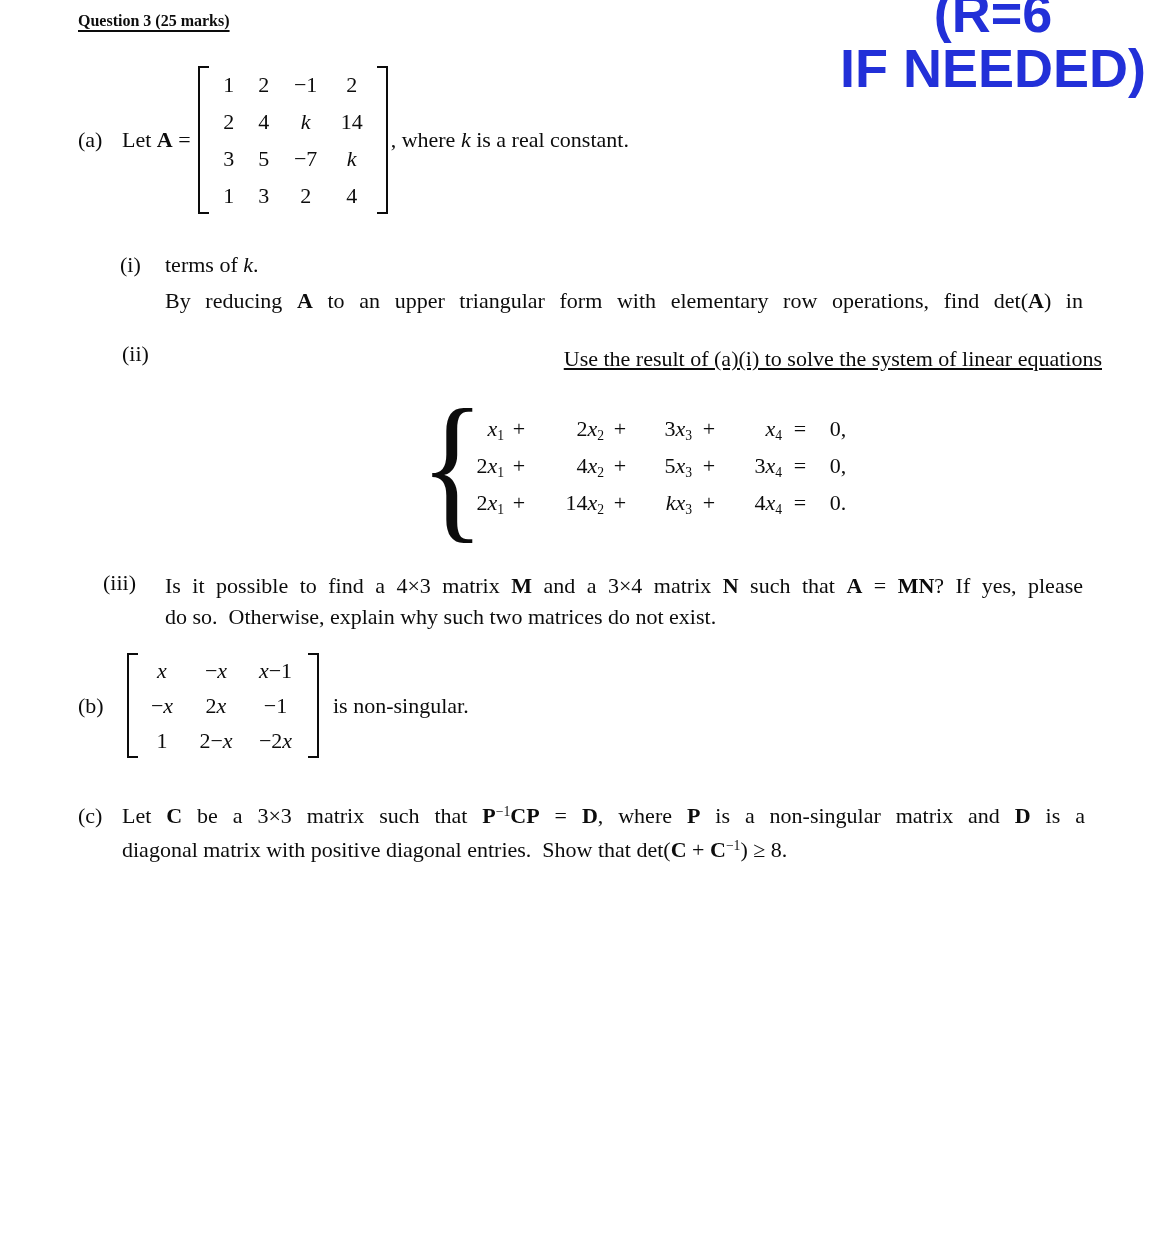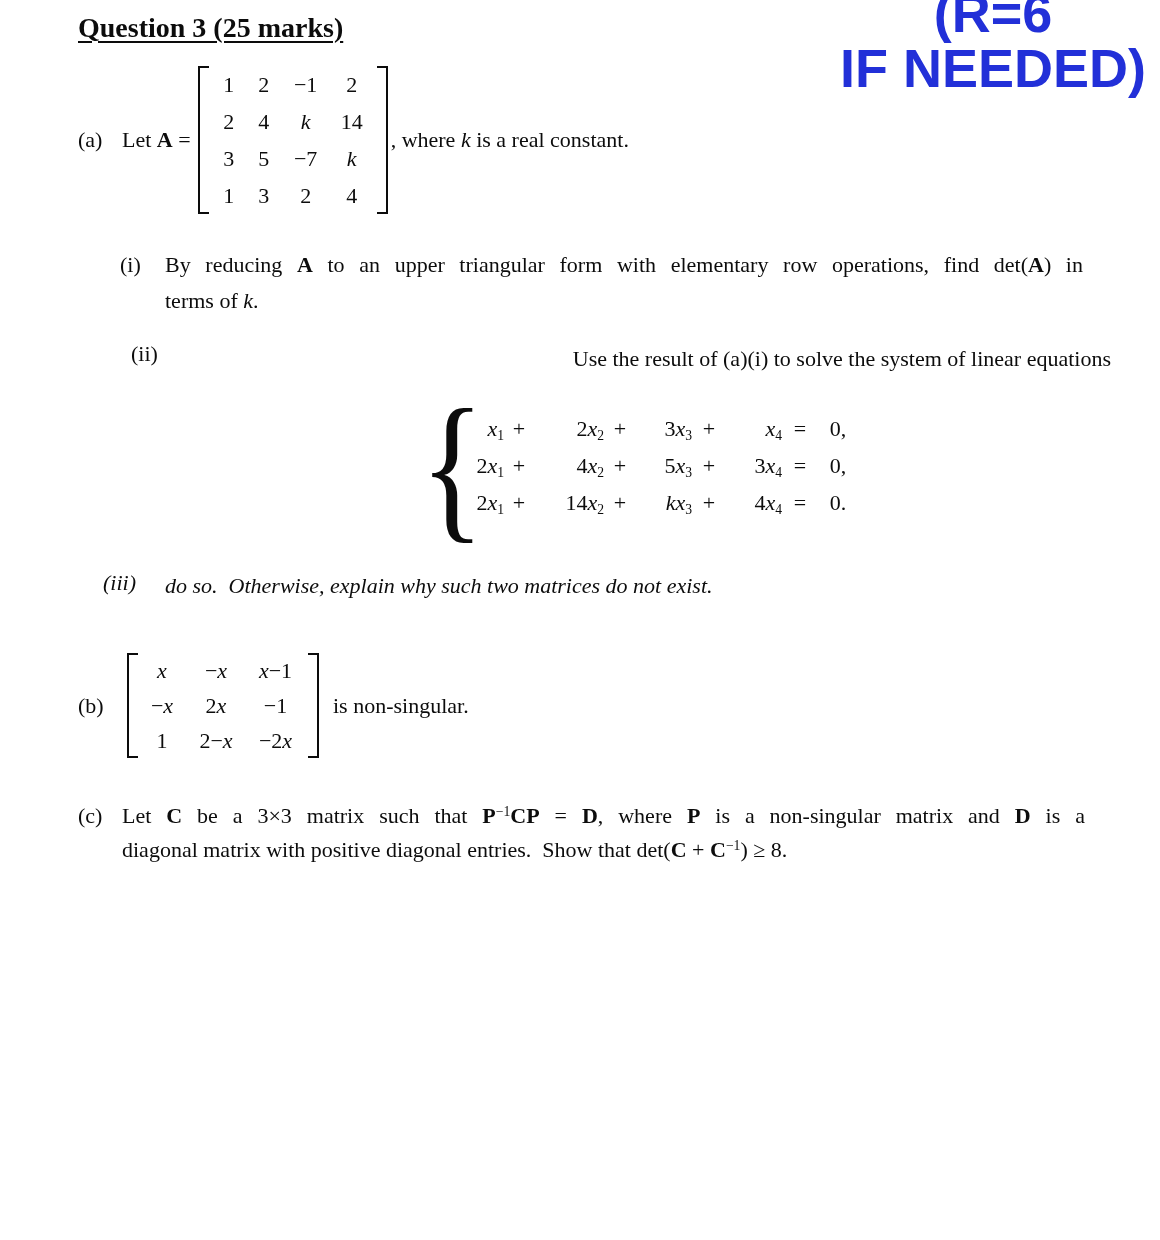--- a/index.html
+++ b/index.html
@@ -9,21 +9,21 @@
     font-family:"Liberation Serif","DejaVu Serif",serif;
     font-size:22px;
   }
   b{font-weight:700;}
   i{font-style:italic;}
   sub{font-size:62%;vertical-align:-0.32em;line-height:0;}
   sup{font-size:62%;vertical-align:0.55em;line-height:0;}
 
   .heading{
     position:absolute;left:78px;top:12px;
-    font-size:28px;font-weight:700;
+    font-size:16px;font-weight:700;
     text-decoration:underline;text-decoration-thickness:2px;text-underline-offset:4px;
     white-space:nowrap;
   }
   .blue-note{
     position:absolute;left:826px;top:-14px;width:334px;
     text-align:center;
     font-family:"Liberation Sans","DejaVu Sans",sans-serif;
     font-weight:700;font-size:54px;line-height:55px;
     white-space:nowrap;
   }
@@ -51,24 +51,24 @@
   .item{position:absolute;}
   .ilabel{position:absolute;left:0;top:0;}
   .itext{white-space:normal;}
   .line{line-height:36px;white-space:nowrap;}
   .just{text-align:justify;text-align-last:justify;white-space:normal;}
 
   #item-i{left:120px;top:247px;width:963px;}
   #item-i .ilabel{line-height:36px;}
   #item-i .itext{margin-left:45px;}
 
-  #item-ii{left:131px;top:341px;width:980px;}
+  #item-ii{left:122px;top:341px;width:980px;text-decoration:underline;}
   #item-ii .itext{margin-left:48px;text-align:right;}
 
-  #item-iii{left:103px;top:570px;width:980px;font-style:italic;}
+  #item-iii{left:103px;top:570px;width:980px;}
   #item-iii .itext{margin-left:62px;}
   #item-iii .line{line-height:31px;}
 
   #system{position:absolute;left:424px;top:392px;display:flex;align-items:center;}
   .brace-wrap{width:34px;height:148px;position:relative;flex:none;}
   .brace{
     position:absolute;left:-4px;top:50%;
     transform:translateY(-50%) scale(0.8,0.97);transform-origin:left center;
     font-size:168px;font-weight:400;line-height:1;
   }
@@ -130,22 +130,22 @@
     </tbody>
       </table>
     <span class="br"></span>
   </span>
   <span class="mx-outro-a">, where <i>k</i> is a real constant.</span>
 </div>
 
 <div class="item" id="item-i">
   <span class="ilabel">(i)</span>
   <div class="itext">
+    <div class="line">terms of <i>k</i>.</div>
     <div class="line just">By reducing <b>A</b> to an upper triangular form with elementary row operations, find det(<b>A</b>) in</div>
-    <div class="line">terms of <i>k</i>.</div>
   </div>
 </div>
 
 <div class="item" id="item-ii">
   <span class="ilabel">(ii)</span>
   <div class="itext">
     <div class="line">Use the result of (a)(i) to solve the system of linear equations</div>
   </div>
 </div>
 
@@ -199,20 +199,21 @@
       <td>=</td>
       <td>0.</td>
     </tr>
   </tbody>
     </table>
 </div>
 
 <div class="item" id="item-iii">
   <span class="ilabel">(iii)</span>
   <div class="itext">
+    <div class="line just">Is it possible to find a 4×3 matrix <b>M</b> and a 3×4 matrix <b>N</b> such that <b>A</b> = <b>MN</b>? If yes, please</div>
     <div class="line">do so.&nbsp; Otherwise, explain why such two matrices do not exist.</div>
   </div>
 </div>
 
 <div class="row" id="part-b">
   <span class="plabel">(b)</span>
   <span class="mx">
     <span class="bl"></span>
     <table class="mxb">
       <colgroup>

